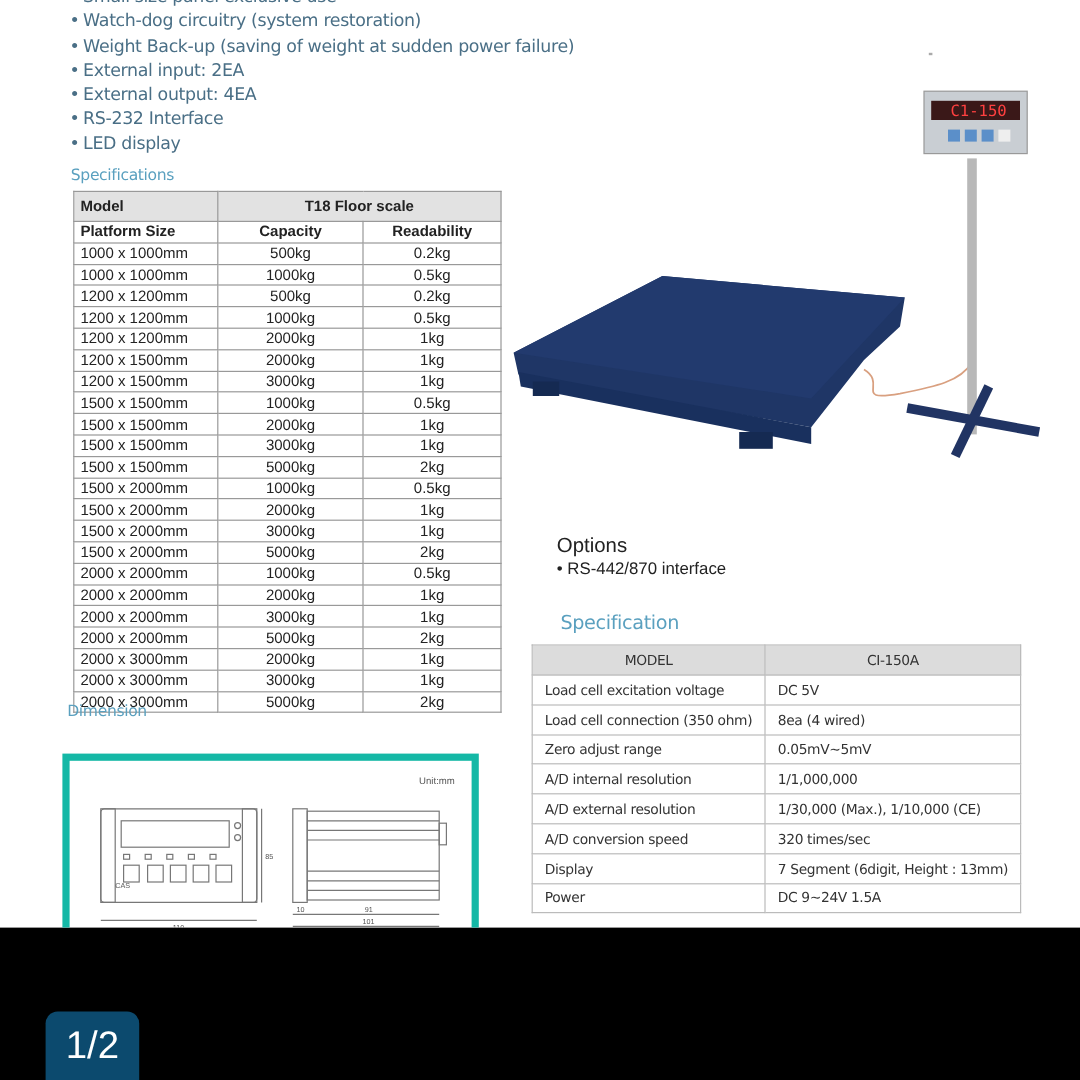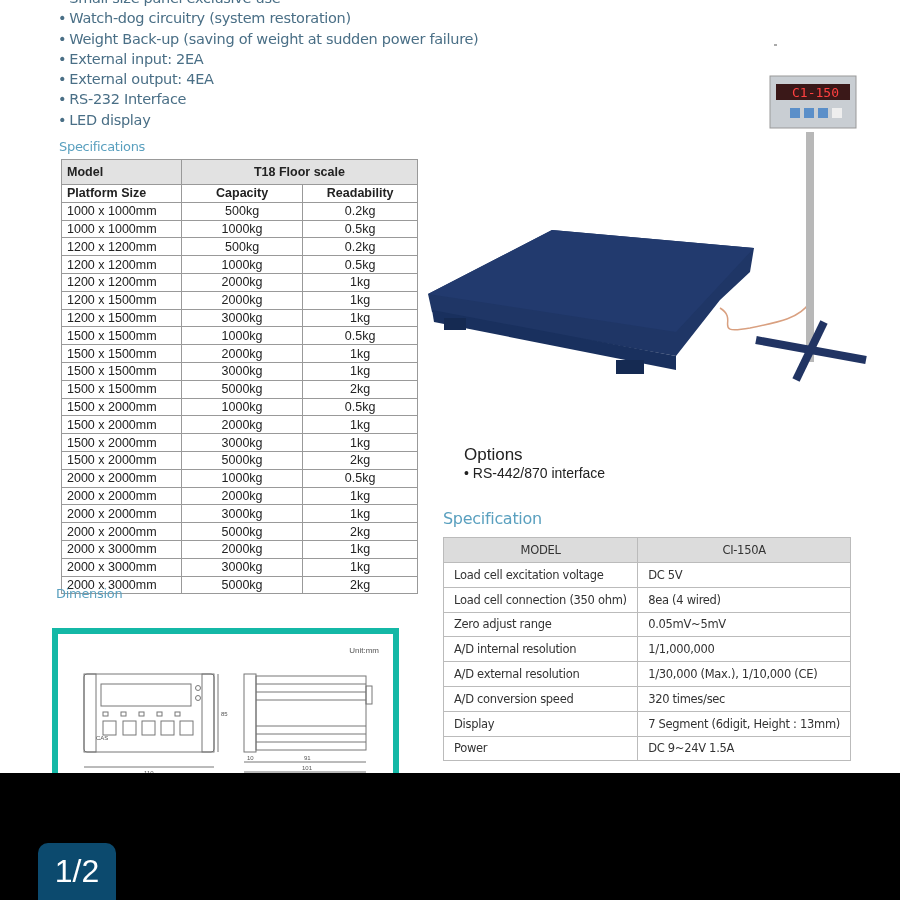--- a/index.html
+++ b/index.html
@@ -242,21 +242,21 @@
     <rect x="384" y="38" width="10" height="10" fill="#5b8fc9"></rect>
     <rect x="398" y="38" width="10" height="10" fill="#5b8fc9"></rect>
     <rect x="412" y="38" width="10" height="10" fill="#eee"></rect>
   </svg>
 
   <div class="options">
     <div class="ttl">Options</div>
     <div class="item">• <span>RS-442/870 interface</span></div>
   </div>
 
-  <div class="section-title" style="left:443px; top:509px; font-size:16px;">Specification</div>
+  <div class="section-title" style="left:467px; top:509px; font-size:16px;">Specification</div>
 
   <table class="spec">
     <colgroup>
         <col style="width:204px">
         <col style="width:204px">
       </colgroup>
     <tbody>
         <tr class="hdr">
       <td>MODEL</td>
       <td>CI-150A</td>

